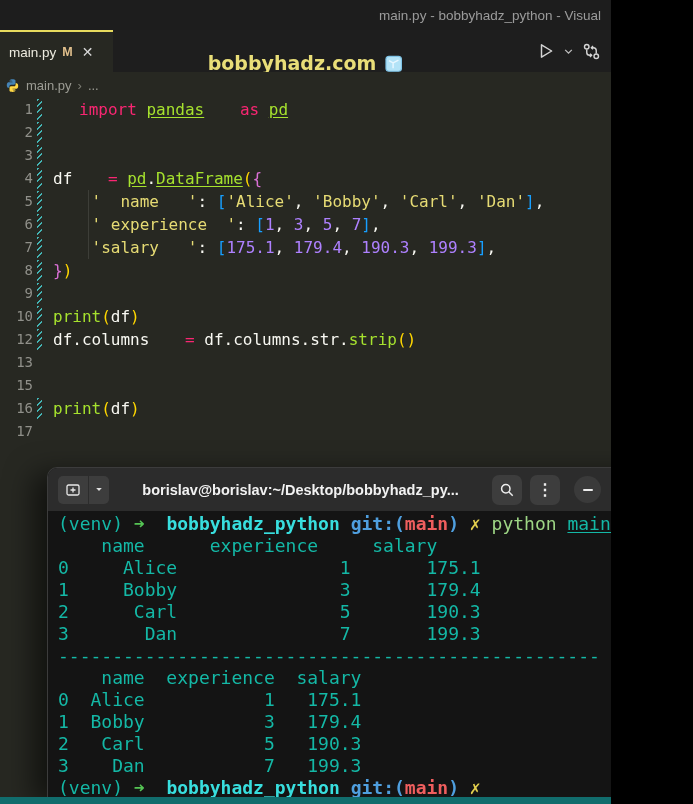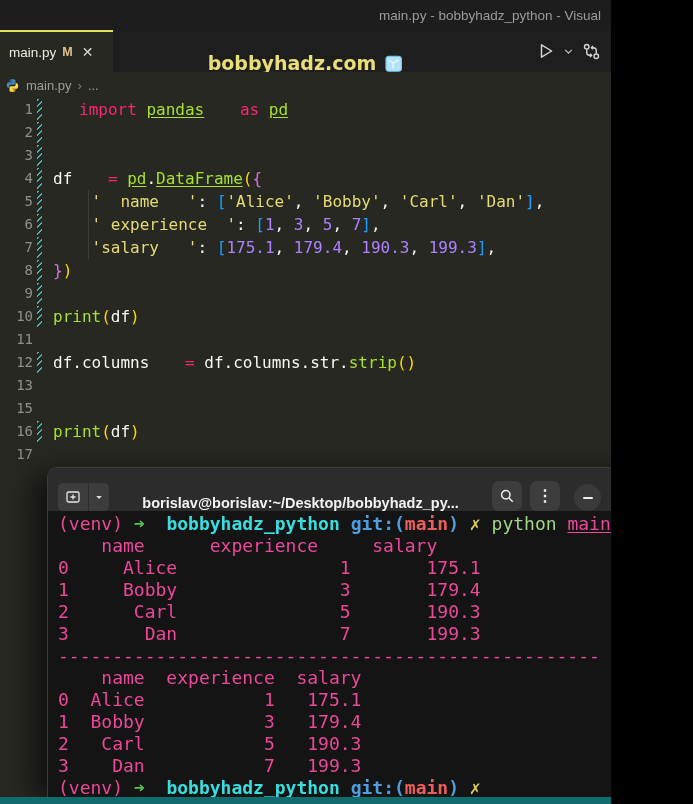--- a/index.html
+++ b/index.html
@@ -43,42 +43,42 @@
   .c-y{color:var(--accent-yellow);} .c-n{color:var(--number-purple);}
   .c-w{color:var(--editor-fg);}     .c-b1{color:var(--bracket-gold);}
   .c-b2{color:var(--bracket-orchid);} .c-b3{color:var(--bracket-blue);}
   .u{text-decoration:underline;text-underline-offset:2px;}
   .b{font-weight:bold;}
 
   
   .terminal{position:absolute;left:47px;top:467px;width:646px;height:330px;background:#141414;
             border-top-left-radius:10px;box-shadow:-14px 6px 28px rgba(0,0,0,.55);
             border-top:1px solid #3c3c3c;border-left:1px solid #3c3c3c;box-sizing:border-box;overflow:hidden;}
-  .term-header{height:43px;background:#2c2c2c;display:flex;align-items:flex-end;
+  .term-header{height:43px;background:#2c2c2c;display:flex;align-items:center;
                padding:0 10px;gap:8px;box-sizing:border-box;}
   .ntgroup{display:flex;flex:none;}
   .ntab{width:30px;height:28px;background:#3d3d3d;border:none;border-radius:5px 0 0 5px;
         display:flex;align-items:center;justify-content:center;cursor:pointer;}
   .ntdrop{width:21px;height:28px;background:#3d3d3d;border:none;border-left:1px solid #2c2c2c;
           border-radius:0 5px 5px 0;color:#e0e0e0;font-size:9px;display:flex;align-items:center;
           justify-content:center;cursor:pointer;}
   .term-title{flex:1;text-align:center;color:#f2f2f2;font-size:14.5px;font-weight:bold;
               white-space:nowrap;overflow:hidden;}
   .thbtn{width:30px;height:30px;border-radius:7px;background:#3d3d3d;border:none;color:#ececec;
          display:flex;align-items:center;justify-content:center;font-size:15px;flex:none;cursor:pointer;}
   .kebab{font-size:16px;font-weight:bold;line-height:1;}
   .circ{width:27px;height:27px;border-radius:50%;background:#3a3a3a;border:none;color:#ececec;
         display:flex;align-items:center;justify-content:center;margin-left:6px;flex:none;
         font-size:13px;cursor:pointer;}
   .minbar{display:block;width:10px;height:2px;background:#ececec;border-radius:1px;}
   .sq{display:block;width:8px;height:8px;border:1.5px solid #ececec;border-radius:2px;}
   .term-body{padding:2px 0 0 10px;font-family:"DejaVu Sans Mono",monospace;
              font-size:18px;line-height:22px;color:#f2f2f2;cursor:text;}
   .term-line{white-space:pre;height:22px;}
-  .c-tw{color:#ec4899;} .c-tg{color:var(--prompt-green);} .c-tc{color:var(--prompt-cyan);}
+  .c-tw{color:#14b8a6;} .c-tg{color:var(--prompt-green);} .c-tc{color:var(--prompt-cyan);}
   .c-tb{color:var(--prompt-blue);} .c-tr{color:var(--prompt-red);}
   .c-ty{color:var(--prompt-yellow);} .c-tgr{color:var(--command-green);}
   .term-scrollbar{position:absolute;right:3px;bottom:12px;width:5px;height:55px;border-radius:3px;
                   background:#c9c9c9;opacity:.8;cursor:pointer;}
 
   
   .statusbar{position:absolute;left:0;right:0;bottom:0;height:7px;background:var(--status-teal);}
 </style>
 </head>
 <body>
@@ -180,24 +180,20 @@
       </div>
       <div class="code-line">
         <span class="lnum">9</span>
         <span class="gmark"></span>
         <span class="lcode"></span>
       </div>
       <div class="code-line">
         <span class="lnum">10</span>
         <span class="gmark"></span>
         <span class="lcode"><span class="c-g">print</span><span class="c-b1">(</span><span class="c-w">df</span><span class="c-b1">)</span></span>
-      </div>
-      <div class="code-line">
-        <span class="lnum">11</span>
-        <span class="lcode"></span>
       </div>
       <div class="code-line">
         <span class="lnum">12</span>
         <span class="gmark"></span>
         <span class="lcode"><span class="c-w">df.columns </span><span class="c-k">=</span><span class="c-w"> df.columns.str.</span><span class="c-g">strip</span><span class="c-b1">(</span><span class="c-b1">)</span></span>
       </div>
       <div class="code-line">
         <span class="lnum">13</span>
         <span class="lcode"></span>
       </div>

